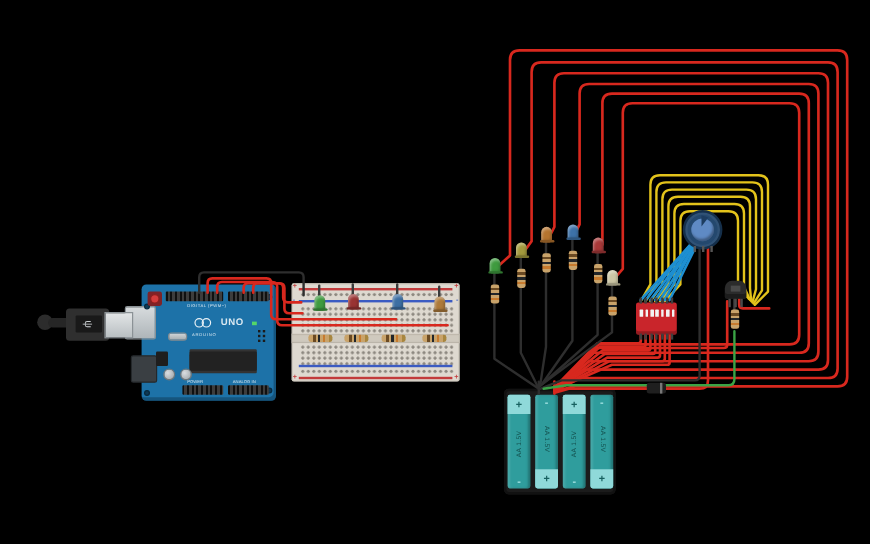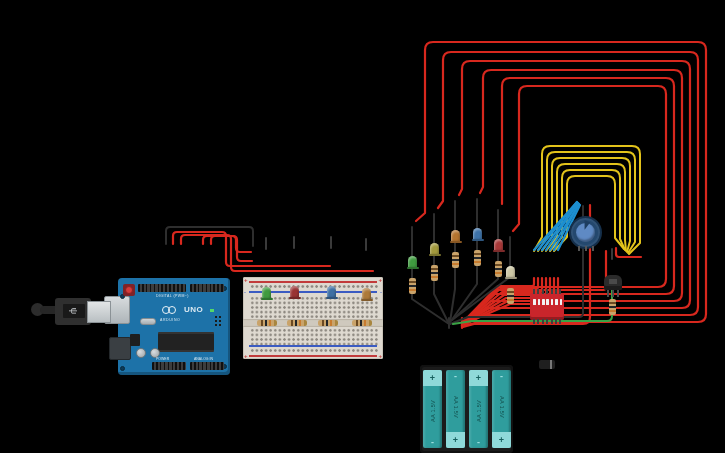--- a/index.html
+++ b/index.html
@@ -1,18 +1,18 @@
 <!DOCTYPE html>
 <html><head>
 <meta charset="utf-8">
 <style>
   html,body{margin:0;padding:0;background:#000;}
   *{box-sizing:border-box;font-family:"Liberation Sans",sans-serif;}
   #canvas{position:relative;width:725px;height:453px;overflow:hidden;}
-  .abs{position:absolute;margin-top:41px;}
+  .abs{position:absolute;}
   svg.wires{position:absolute;left:0;top:0;}
   svg.wires path{fill:none;stroke-linecap:round;stroke-linejoin:round;}
 
   
   #arduino{left:118px;top:237px;width:112px;height:97px;border-radius:4px;
            box-shadow:inset -2px -3px 0 rgba(0,0,0,.25);}
   .mhole{position:absolute;width:5px;height:5px;border-radius:50%;background:#0d3a57;border:1px solid #09293d;}
   .pinstrip{position:absolute;height:8px;background:repeating-linear-gradient(90deg,#101010 0 1.6px,#3d3d3d 1.6px 3.9px);border-radius:1px;}
   .ardtxt{position:absolute;color:#d9e8f1;white-space:nowrap;}
   #reset-base{position:absolute;left:5px;top:6px;width:12px;height:12px;background:#7e2328;border-radius:2px;}

